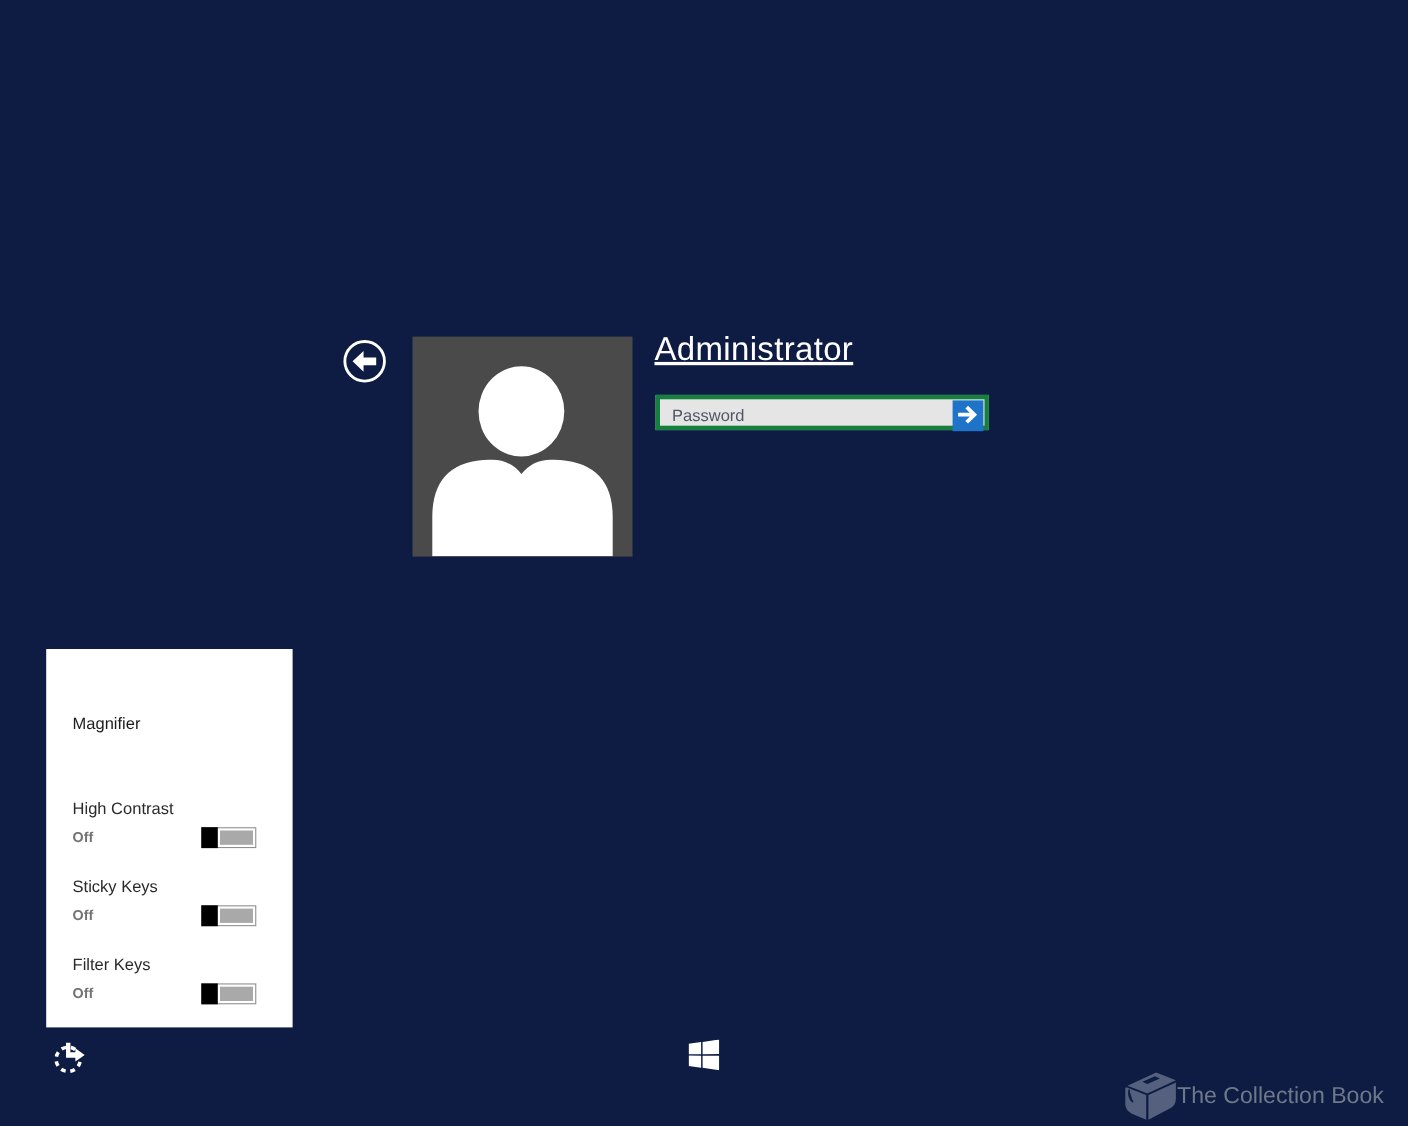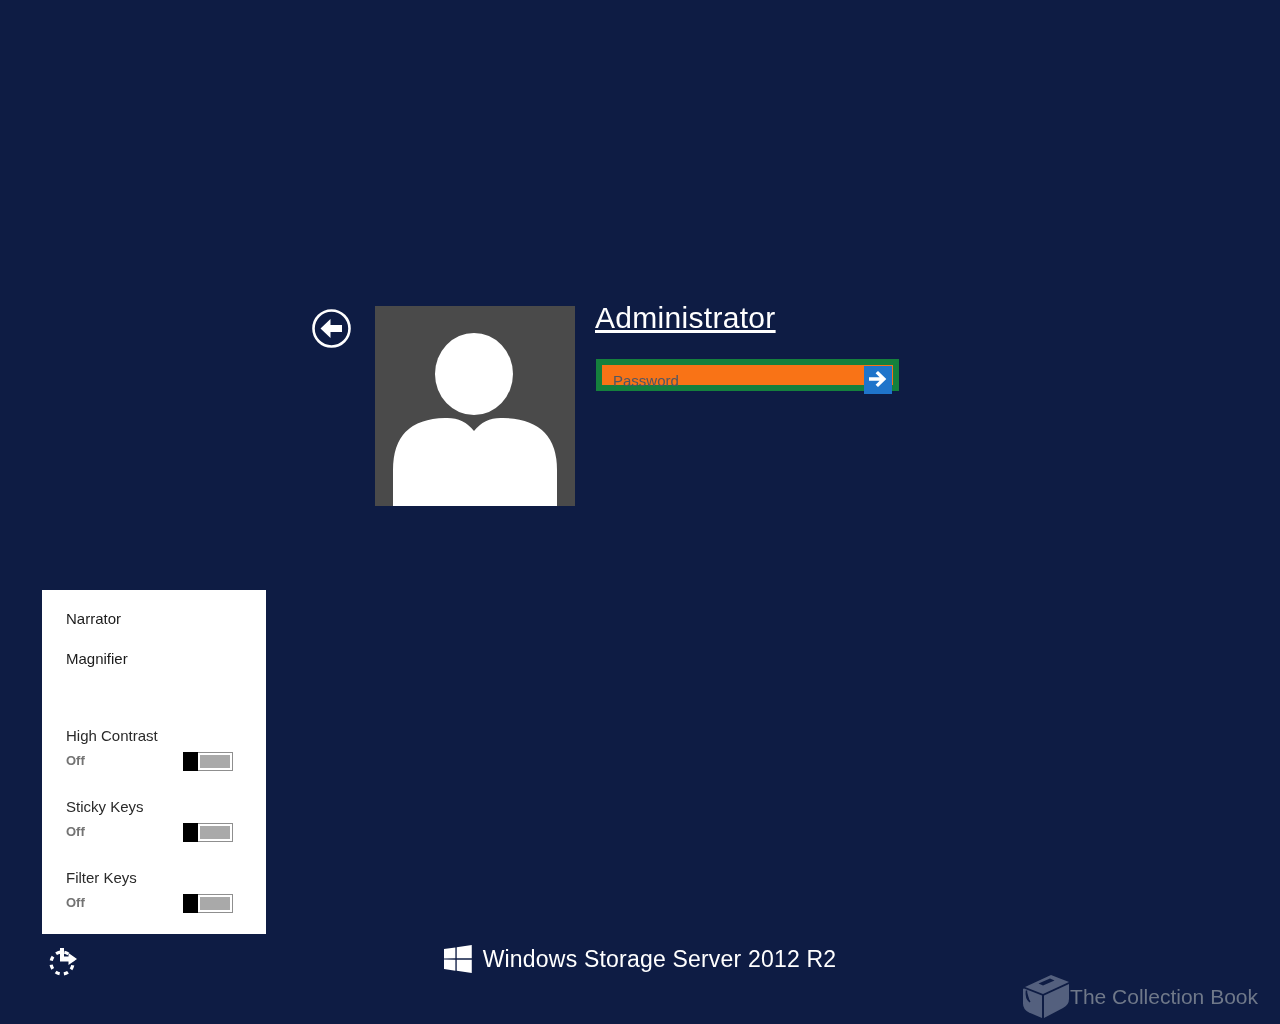--- a/index.html
+++ b/index.html
@@ -21,22 +21,22 @@
     position:absolute; left:375px; top:306px;
     width:200px; height:200px; background:#4a4a4a; overflow:hidden;
   }
   .username {
     position:absolute; left:595px; top:301px;
     color:#ffffff; font-size:30px; font-weight:300; letter-spacing:0.3px;text-decoration:underline;
   }
   .password-control {
     position:absolute; left:596px; top:359px;
     width:303px; height:32px;
-    background:#f97316;
-    border:6px solid #15803d;
+    background:#e5e5e5;
+    border:4px solid #15803d;
   }
   .password-control input {
     position:absolute; left:0; top:0; width:272px; height:30px;
     background:transparent; border:none; outline:none;
     padding:0 0 0 11px; font-size:15px; color:#2b3340;
     font-family:"Liberation Sans", sans-serif;
   }
   .password-control input::placeholder { color:#4f5664; opacity:1; }
   .submit-btn {
     position:absolute; right:1px; top:1px;
@@ -117,23 +117,20 @@
     <span>
       <svg width="22" height="20" viewBox="0 0 22 20">
         <path d="M2,8.3 L12.6,8.3 L8.6,4.3 L11,1.9 L19.3,10 L11,18.1 L8.6,15.7 L12.6,11.7 L2,11.7 Z" fill="#ffffff"></path>
       </svg>
     </span>
   </button>
 </div>
 
 <div class="ease-panel">
 
-  <div class="ease-item" style="top:13px;">
-    <span>Narrator</span>
-  </div>
   <div class="ease-item" style="top:53px;">
     <span>Magnifier</span>
   </div>
 
   <div class="ease-label" style="top:137px;">High Contrast</div>
   <div class="ease-state" style="top:161px;">Off</div>
   <div class="toggle" style="top:162px;">
     <span class="track"></span>
     <span class="knob"></span>
   </div>
@@ -165,21 +162,20 @@
 
 <div class="branding">
   <span style="display:flex;">
     <svg width="28" height="28" viewBox="0 0 88 88">
       <path fill="#ffffff" d="M0,12.4 L35.7,7.5 L35.7,42 L0,42.2 Z"></path>
       <path fill="#ffffff" d="M40,6.9 L87.3,0 L87.3,41.6 L40,41.9 Z"></path>
       <path fill="#ffffff" d="M0,45.9 L35.7,46.1 L35.7,80.6 L0.1,75.6 Z"></path>
       <path fill="#ffffff" d="M40,46.2 L87.3,46.4 L87.3,87.9 L40,81 Z"></path>
     </svg>
   </span>
-  <span class="branding-text">Windows Storage Server 2012 R2</span>
 </div>
 
 <div class="watermark">
   <span style="display:flex;">
     <svg width="54" height="45" viewBox="0 0 54 45">
       <path fill="#54607e" d="M9,13 L35,1 L53,8 L27,20 Z"></path>
       <path fill="#54607e" d="M8,14.5 L26,21.5 L26,44 L13,38.5 Q7,35.5 7,29.5 L7,15 Z"></path>
       <path fill="#54607e" d="M28,21.5 L53,10 L53,25 Q53,31 47,34 L28,44 Z"></path>
       <path fill="#0e1c44" d="M22.5,9.5 L34,4.5 L38.5,6.5 L27,11.5 Z"></path>
       <path fill="#0e1c44" d="M10.5,16.5 Q9.5,24 14,28" stroke="#0e1c44" stroke-width="1.6"></path>

